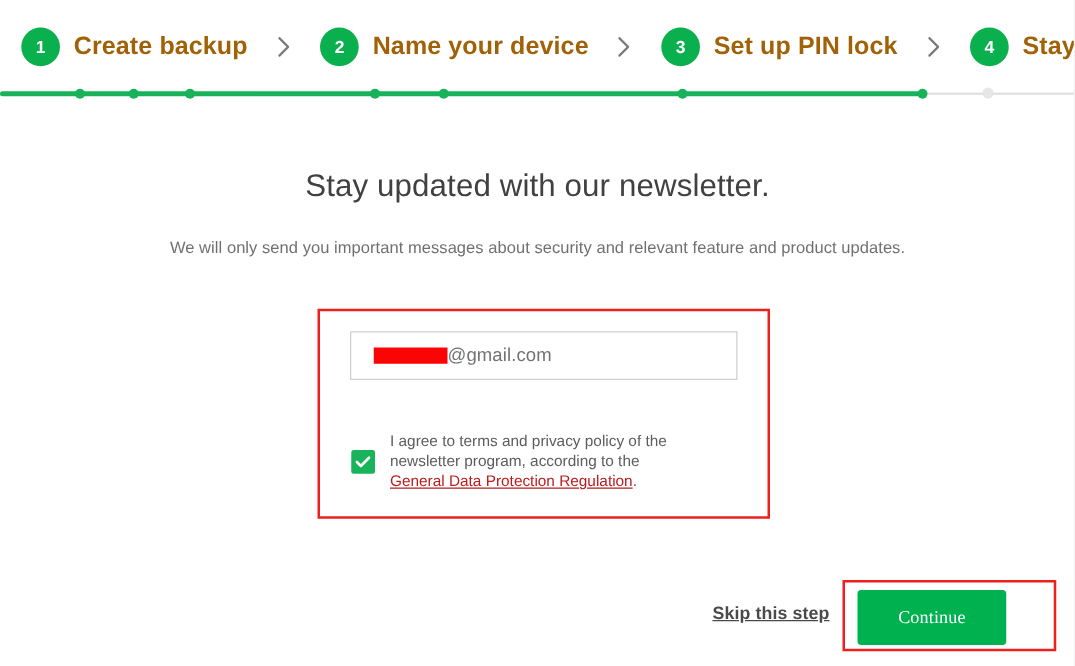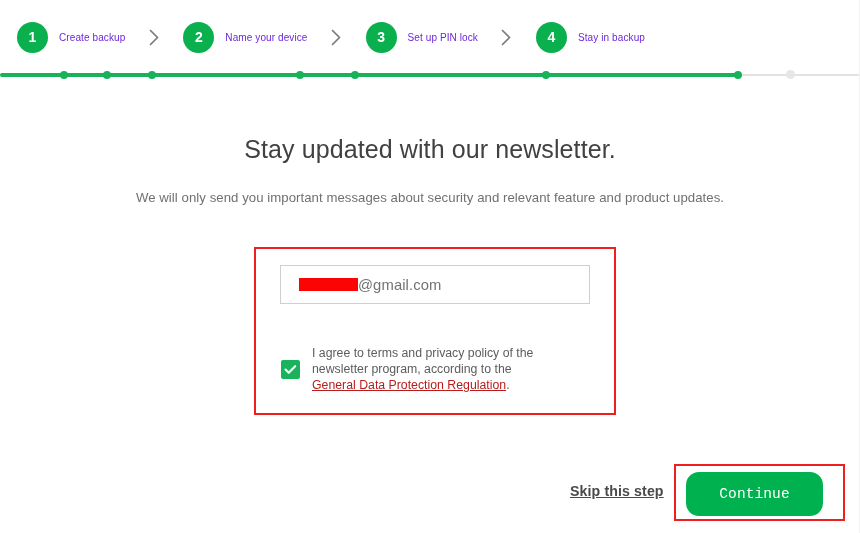--- a/index.html
+++ b/index.html
@@ -45,23 +45,23 @@
     font-size: 14px;
     font-weight: bold;
     display: flex;
     align-items: center;
     justify-content: center;
     flex: 0 0 auto;
     line-height: 1;
   }
   .step-label {
     margin-left: 11px;
-    font-size: 10px;
-    font-weight: normal;
-    color: #6d28d9;
+    font-size: 20px;
+    font-weight: bold;
+    color: #a16207;
     white-space: nowrap;
     letter-spacing: 0.1px;
   }
   .step-sep {
     flex: 0 0 auto;
     width: 58px;
     display: flex;
     align-items: center;
     justify-content: center;
     color: #7a7a7a;
@@ -232,28 +232,28 @@
     width: 171px;
     height: 57px;
     border: 2.5px solid #f01f1f;
     box-sizing: border-box;
     pointer-events: none;
   }
   .continue-btn {
     position: absolute;
     left: 686px;
     top: 472px;
-    width: 137px;
+    width: 119px;
     height: 44px;
     background: #00b14f;
     border: none;
-    border-radius: 13px;
+    border-radius: 3px;
     color: #ffffff;
     font-size: 14.5px;
-    font-family: Liberation Mono, monospace;
+    font-family: Liberation Serif, serif;
     cursor: pointer;
     letter-spacing: 0.1px;
   }
 
   
   .right-edge {
     position: absolute;
     right: 0;
     top: 0;
     width: 1px;

